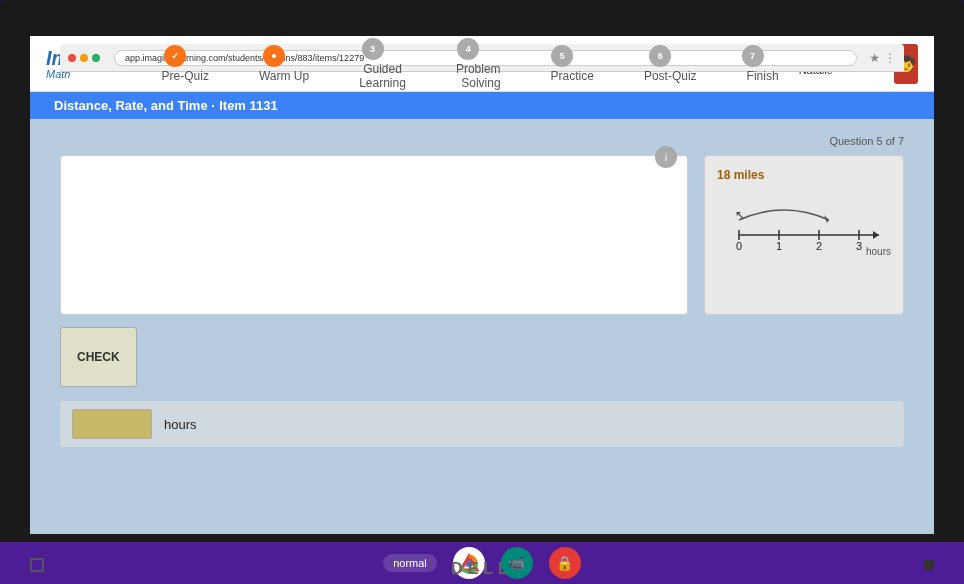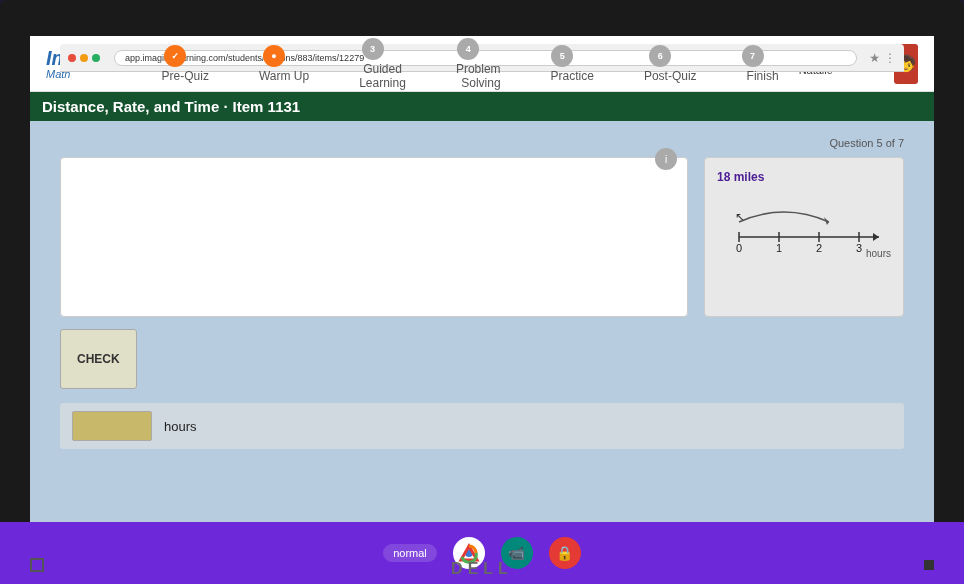--- a/index.html
+++ b/index.html
@@ -158,24 +158,24 @@
       border-radius: 3px;
       display: flex;
       align-items: center;
       justify-content: center;
       color: white;
       font-size: 16px;
     }
 
     
     .section-header {
-      background: #14532d;
+      background: #3b82f6;
       color: white;
-      padding: 6px 12px;
-      font-size: 15px;
+      padding: 6px 24px;
+      font-size: 13px;
       font-weight: bold;
     }
 
     
     .main-content {
       padding: 16px 30px;
       background: #b8cce0;
       min-height: 300px;
     }
 
@@ -231,21 +231,21 @@
       width: 200px;
       padding: 12px;
       display: flex;
       flex-direction: column;
       align-items: center;
     }
 
     .diagram-label {
       font-size: 12px;
       font-weight: bold;
-      color: #4c1d95;
+      color: #a16207;
       margin-bottom: 8px;
       align-self: flex-start;
     }
 
     
     .question-status {
       text-align: right;
       font-size: 11px;
       color: #555;
       margin-bottom: 8px;
@@ -434,21 +434,21 @@
     
     <div class="answer-row">
       <div class="answer-input"></div>
       <span class="answer-label">hours</span>
     </div>
 
   </div>
 
 </div>
 
-<div style="position:absolute;bottom:0;left:0;right:0;height:62px;background:#6d28d9;display:flex;align-items:center;justify-content:center;gap:16px;">
+<div style="position:absolute;bottom:0;left:0;right:0;height:42px;background:#4c1d95;display:flex;align-items:center;justify-content:center;gap:16px;">
 
   <div style="position:absolute;left:30px;bottom:12px;width:14px;height:14px;border:2px solid #555;border-radius:50;"></div>
 
   <div class="taskbar-text">normal</div>
 
   <div class="taskbar-icon" style="background:white;">
     <svg width="22" height="22" viewBox="0 0 22 22">
       <circle cx="11" cy="11" r="11" fill="white"></circle>
       <circle cx="11" cy="11" r="4" fill="#3c78d8"></circle>
       <path d="M11 4 L19 18 L3 18 Z" fill="none" stroke="#e53935" stroke-width="3"></path>

